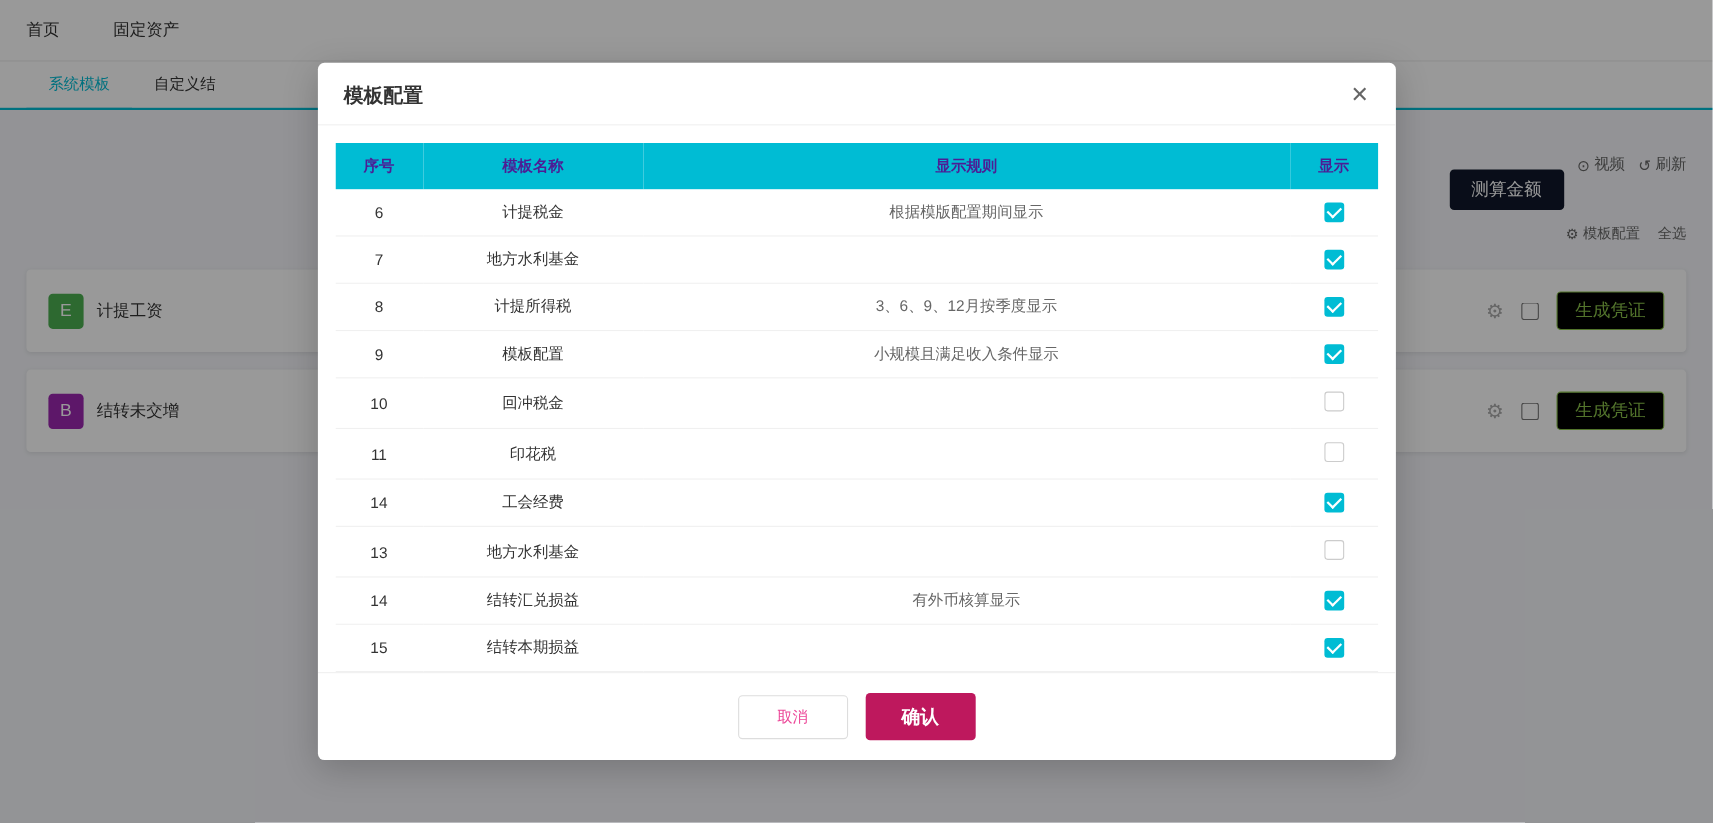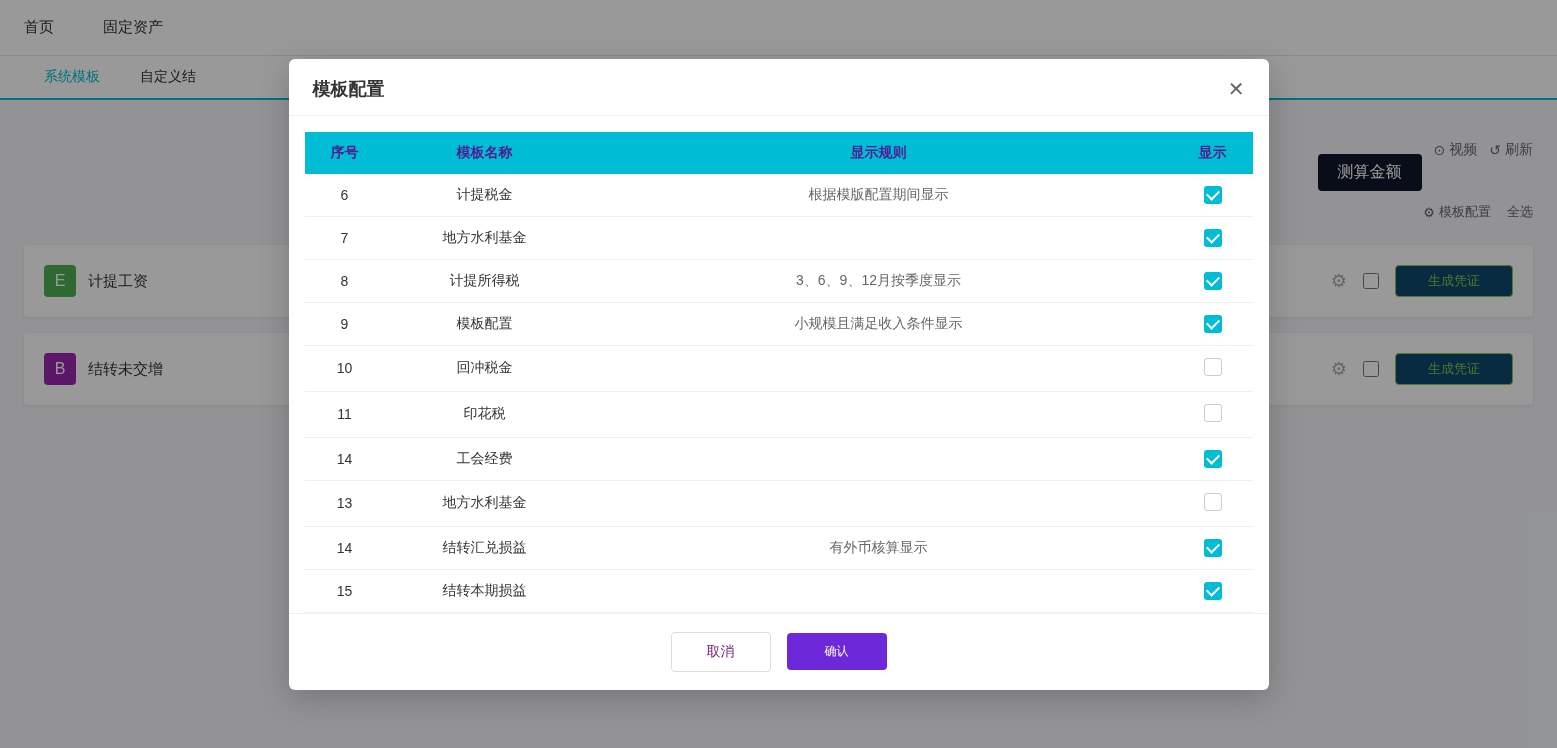--- a/index.html
+++ b/index.html
@@ -137,24 +137,24 @@
     .card-icon.purple { background: #9c27b0; }
     .card-title { font-size: 15px; color: #333; }
     .card-right {
       display: flex;
       align-items: center;
       gap: 16px;
     }
     .btn-generate {
       border: 1px solid #8bc34a;
       color: #8bc34a;
-      background: #0c4a6e;
+      background: #000000;
       border-radius: 4px;
-      padding: 6px 32px;
-      font-size: 13px;
+      padding: 6px 16px;
+      font-size: 16px;
       cursor: pointer;
     }
     .card-gear {
       color: #aaa;
       font-size: 18px;
       cursor: pointer;
     }
     .card-checkbox {
       width: 16px;
       height: 16px;
@@ -313,33 +313,34 @@
       padding: 18px 24px;
       gap: 16px;
       border-top: 1px solid #f0f0f0;
     }
     .btn-cancel {
       background: #fff;
       border: 1px solid #ddd;
       border-radius: 4px;
       padding: 10px 32px;
       font-size: 14px;
-      color: #701a75;
+      color: #ec4899;
       cursor: pointer;
       min-width: 100px;
     }
     .btn-confirm {
-      background: #6d28d9;
+      background: #be185d;
       border: none;
       border-radius: 4px;
       padding: 10px 32px;
-      font-size: 12px;
+      font-size: 17px;
       color: #fff;
       cursor: pointer;
       min-width: 100px;
+      font-weight: bold;
     }
 
     
     .modal-table-wrap::-webkit-scrollbar {
       width: 6px;
     }
     .modal-table-wrap::-webkit-scrollbar-track {
       background: #f1f1f1;
     }
     .modal-table-wrap::-webkit-scrollbar-thumb {

